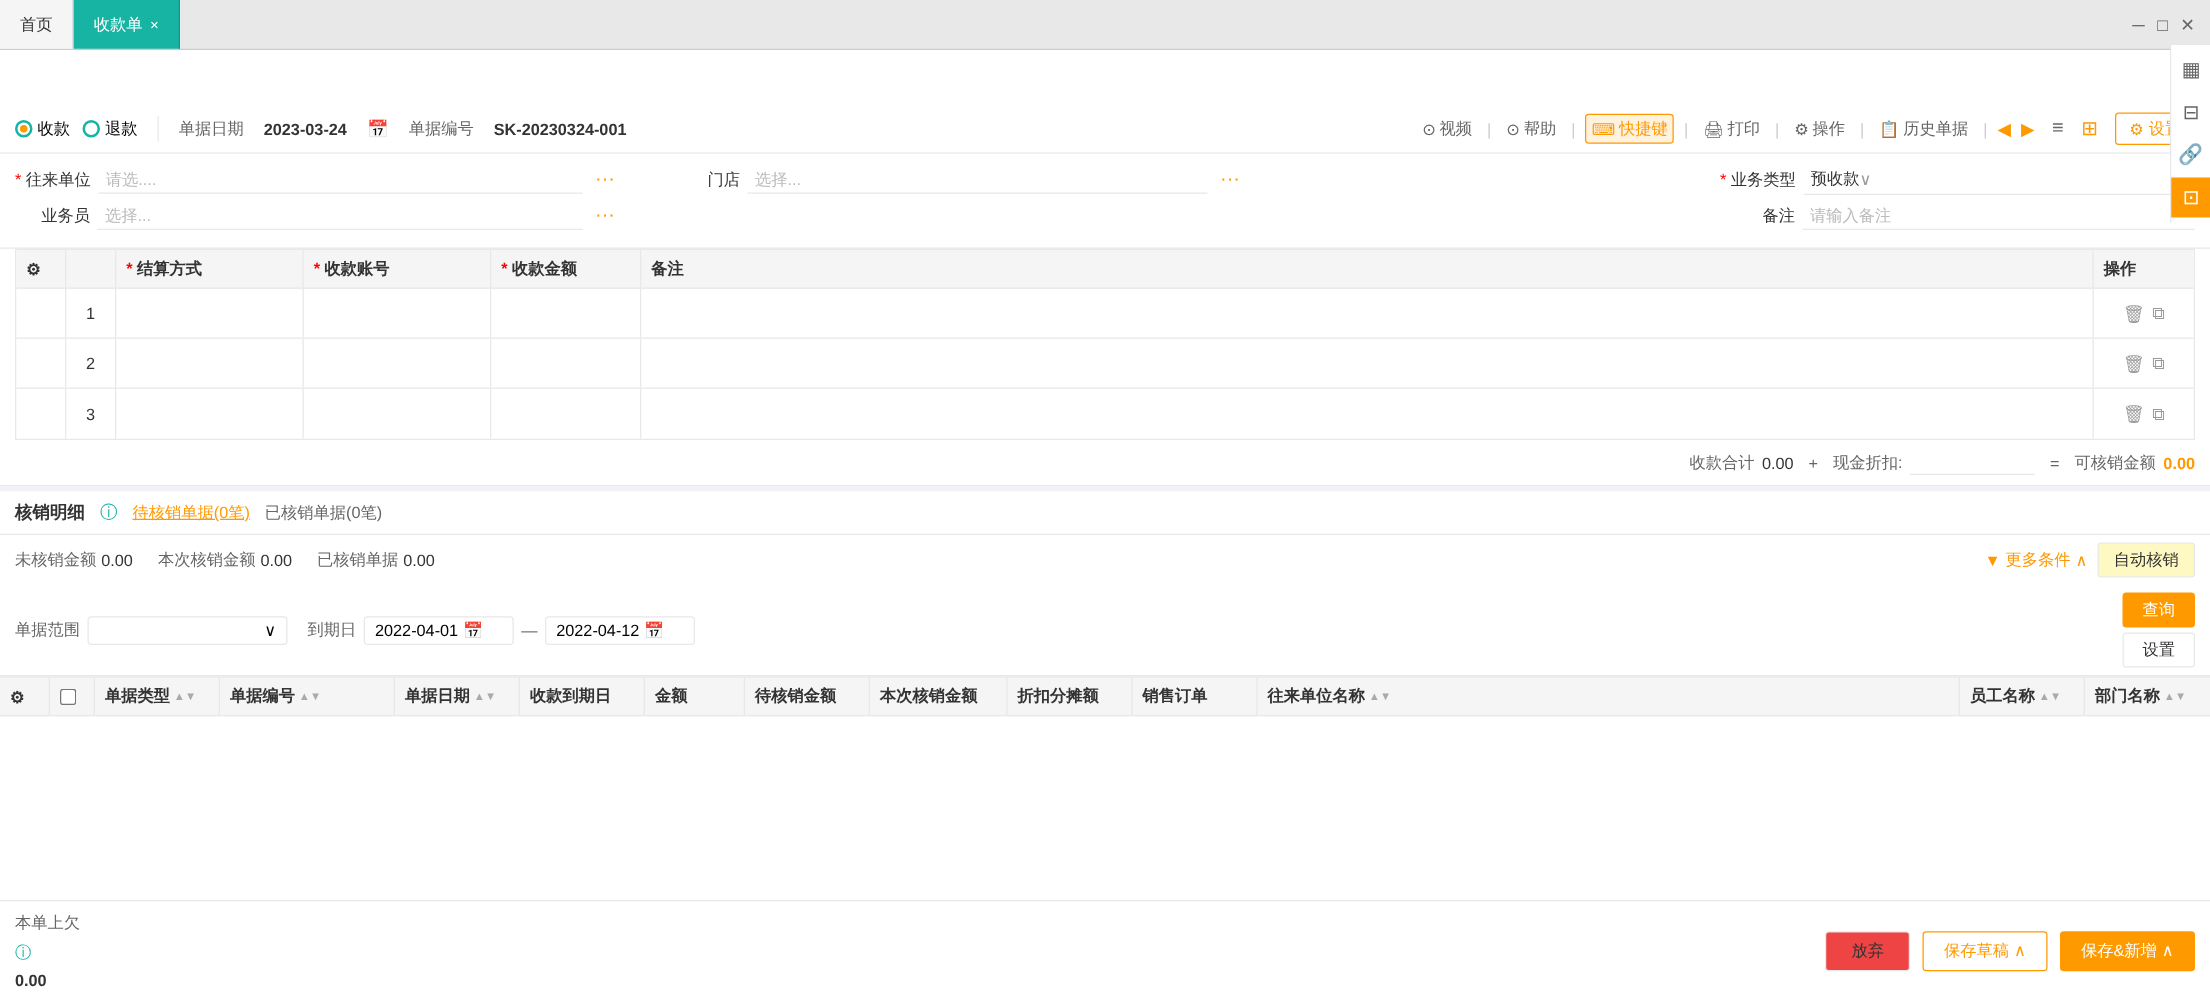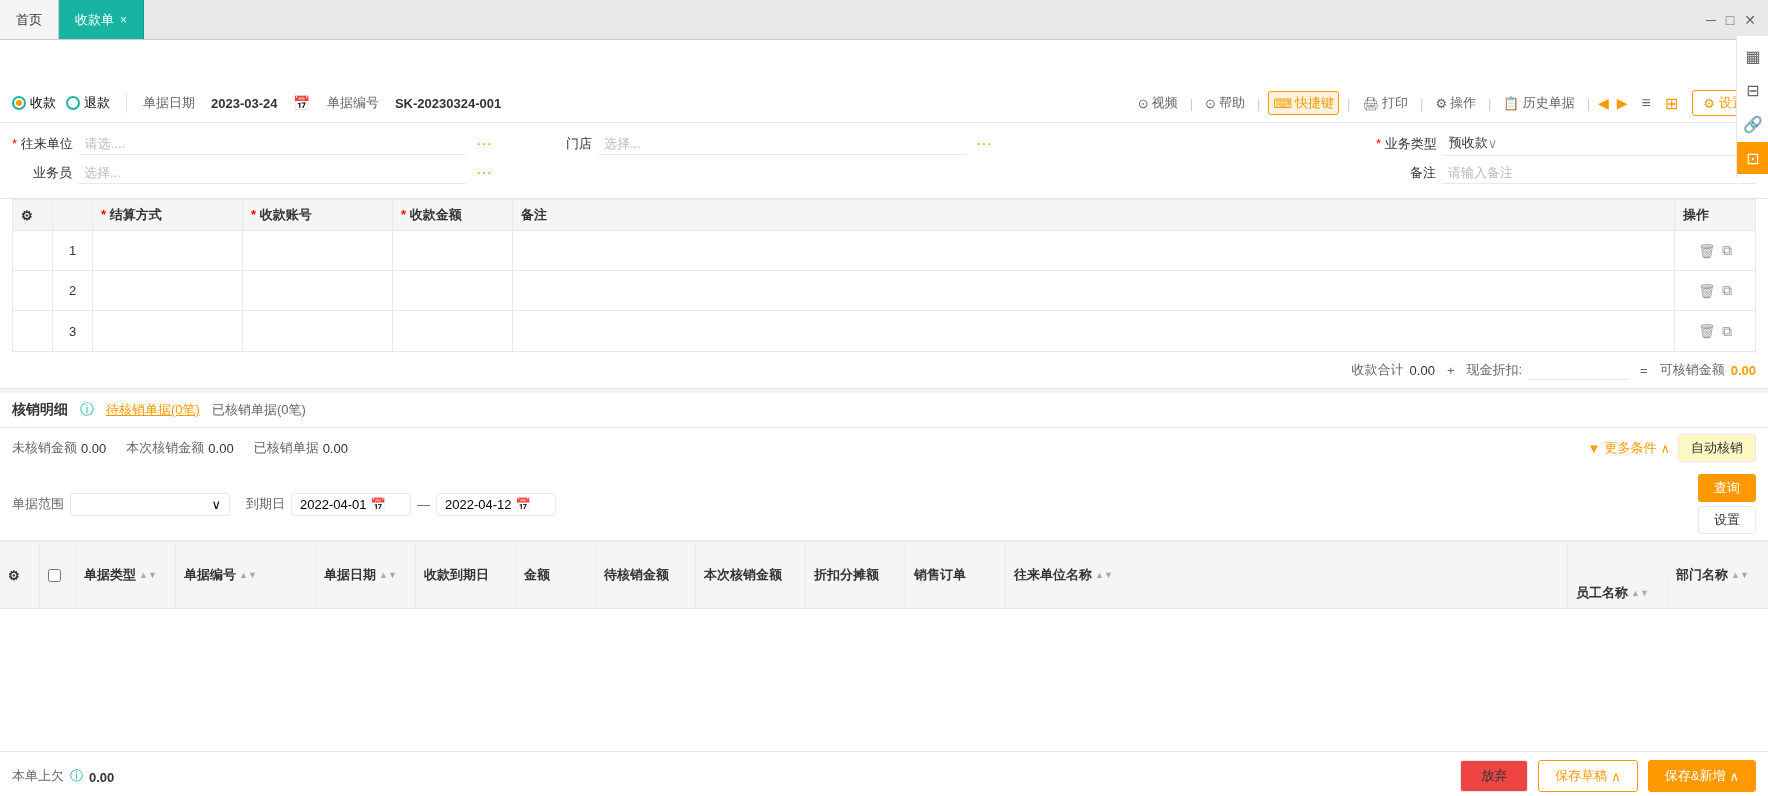--- a/index.html
+++ b/index.html
@@ -222,21 +222,21 @@
     .bth:last-child { border-right: none; }
 
     
     .footer {
       display: flex; align-items: center;
       padding: 8px 12px;
       border-top: 1px solid #e8e8e8;
       background: #fff;
       margin-top: auto;
     }
-    .footer-left { display: flex; align-items: flex-end; gap: 6px; color: #666; }
+    .footer-left { display: flex; align-items: flex-start; gap: 6px; color: #666; flex-direction: column; }
     .footer-info-icon { color: #17b3a3; cursor: pointer; }
     .footer-val { color: #333; font-weight: bold; }
     .footer-right { margin-left: auto; display: flex; gap: 10px; }
     .btn-abandon {
       background: #ef4444; border: 1px solid #e8e8e8; color: #333;
       padding: 6px 20px; border-radius: 3px; cursor: pointer;
     }
     .btn-save-draft {
       background: #fff; border: 1px solid #f90; color: #f90;
       padding: 6px 16px; border-radius: 3px; cursor: pointer;
@@ -542,21 +542,21 @@
     <div class="bth" style="width:100px;">收款到期日</div>
     <div class="bth" style="width:80px;">金额</div>
     <div class="bth" style="width:100px;">待核销金额</div>
     <div class="bth" style="width:110px;">本次核销金额</div>
     <div class="bth" style="width:100px;">折扣分摊额</div>
     <div class="bth" style="width:100px;">销售订单</div>
     <div class="bth" style="flex:1;">
       <span>往来单位名称</span>
       <span class="sort-arrows">▲▼</span>
     </div>
-    <div class="bth" style="width:100px;margin-top:36px;">
+    <div class="bth" style="width:100px;">
       <span>员工名称</span>
       <span class="sort-arrows">▲▼</span>
     </div>
     <div class="bth" style="width:100px;">
       <span>部门名称</span>
       <span class="sort-arrows">▲▼</span>
     </div>
   </div>
 
   <div class="footer" style="margin-top:auto;">

